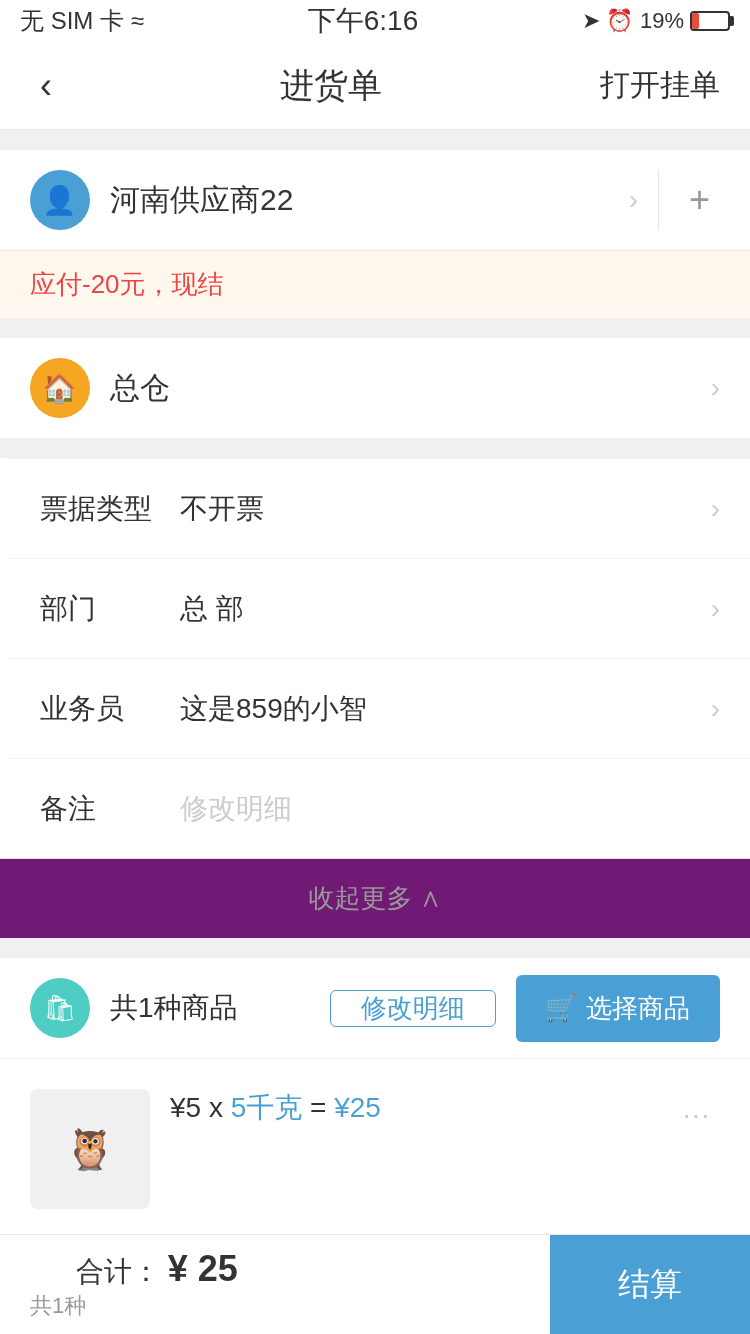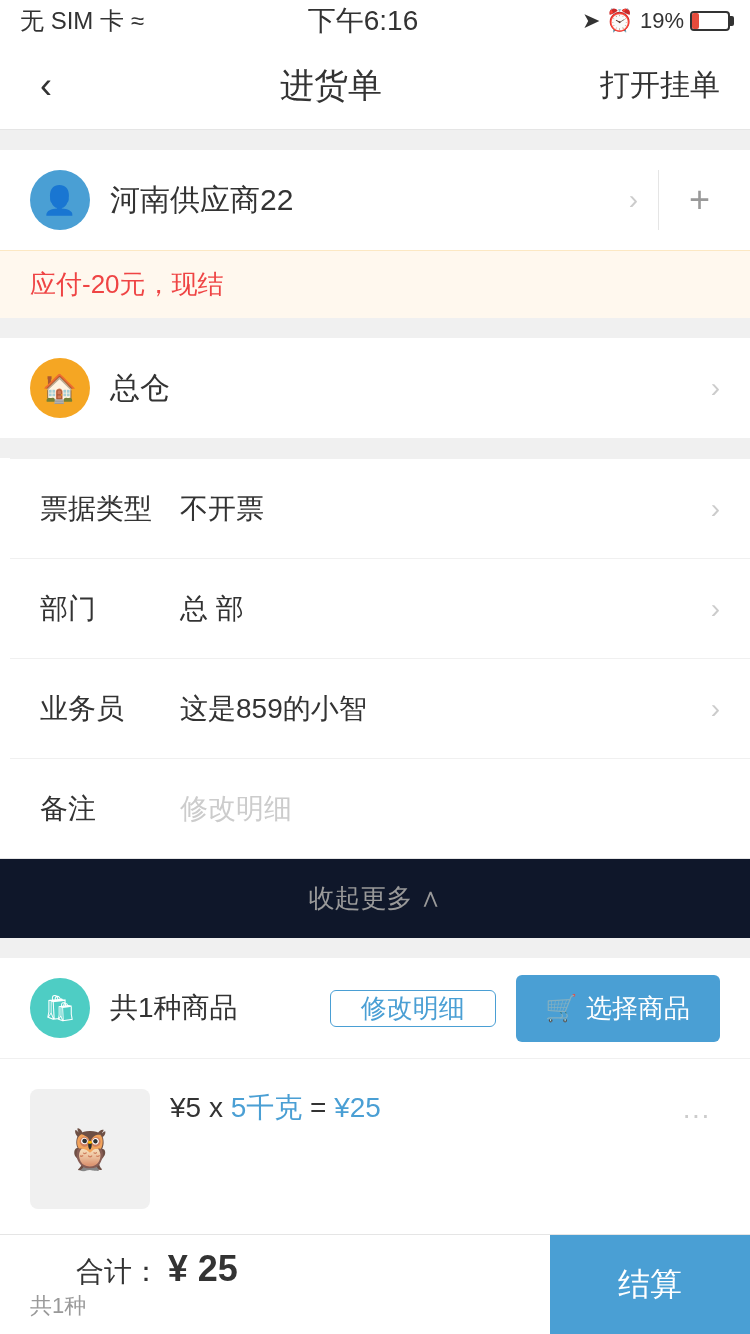--- a/index.html
+++ b/index.html
@@ -164,21 +164,21 @@
     }
     .form-placeholder {
       flex: 1;
       font-size: 28px;
       color: #ccc;
       padding-left: 20px;
     }
 
     
     .collapse-row {
-      background: #0f172a;
+      background: #701a75;
       display: flex;
       align-items: center;
       justify-content: center;
       height: 80px;
       border-top: 1px solid #e5e5e5;
     }
     .collapse-text {
       font-size: 26px;
       color: #999;
     }

